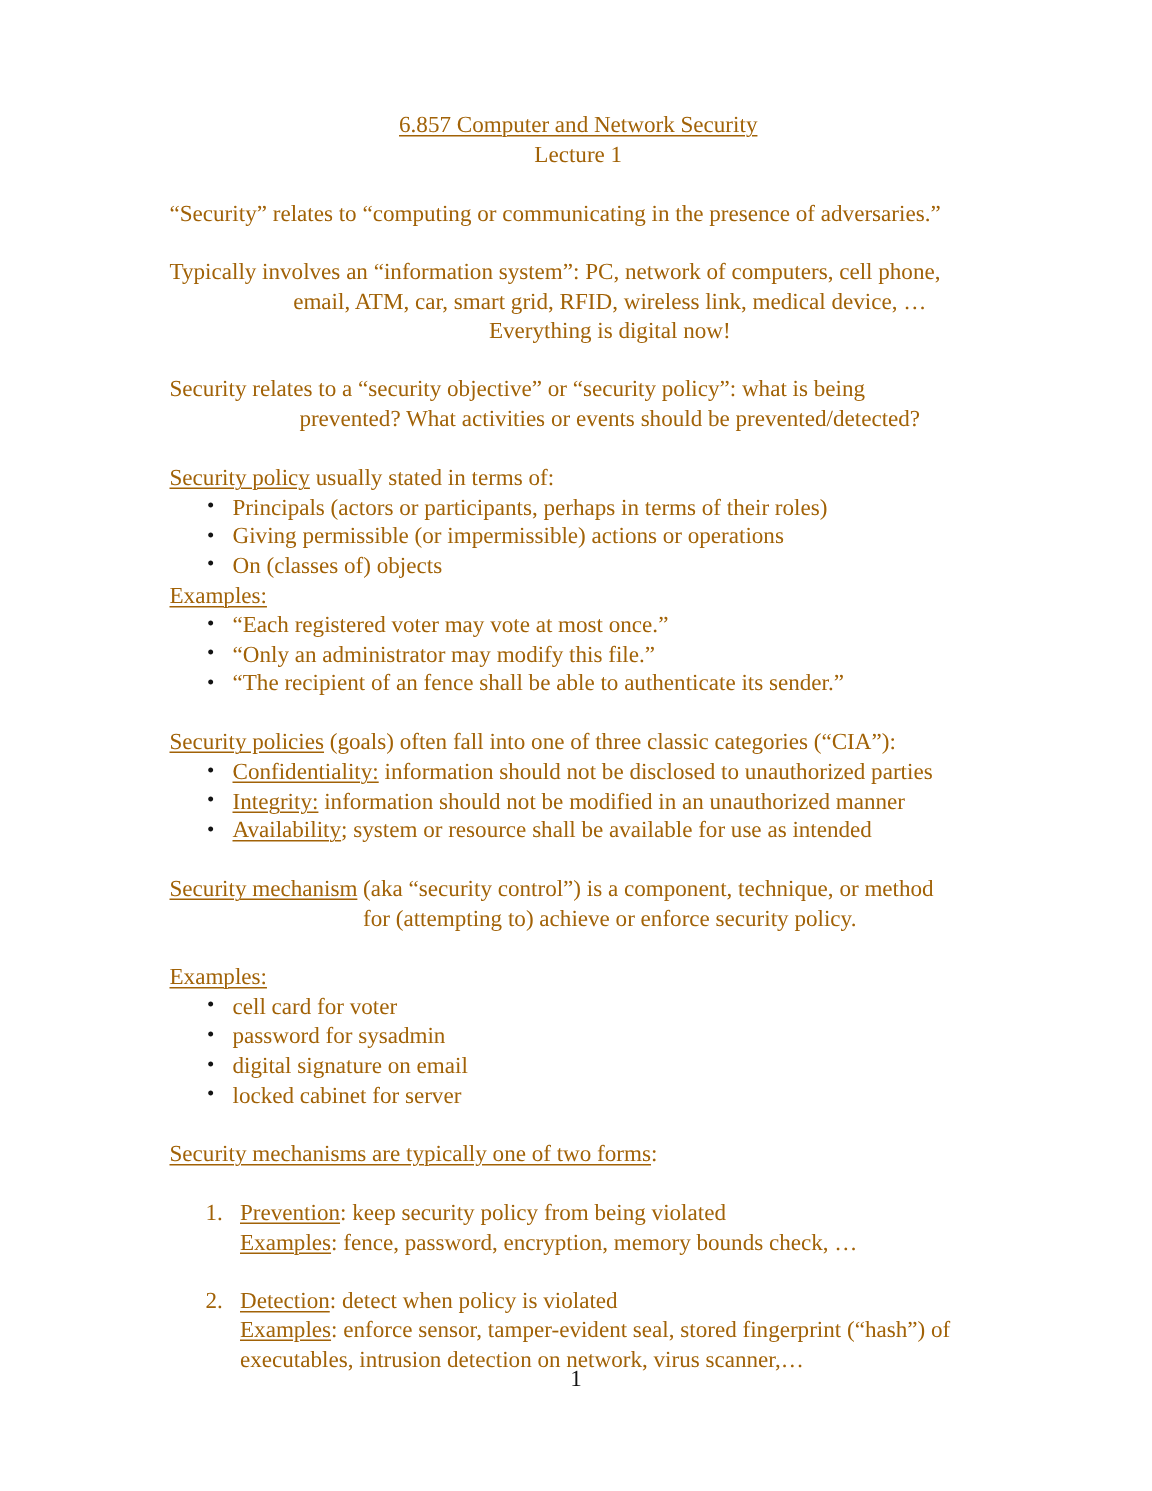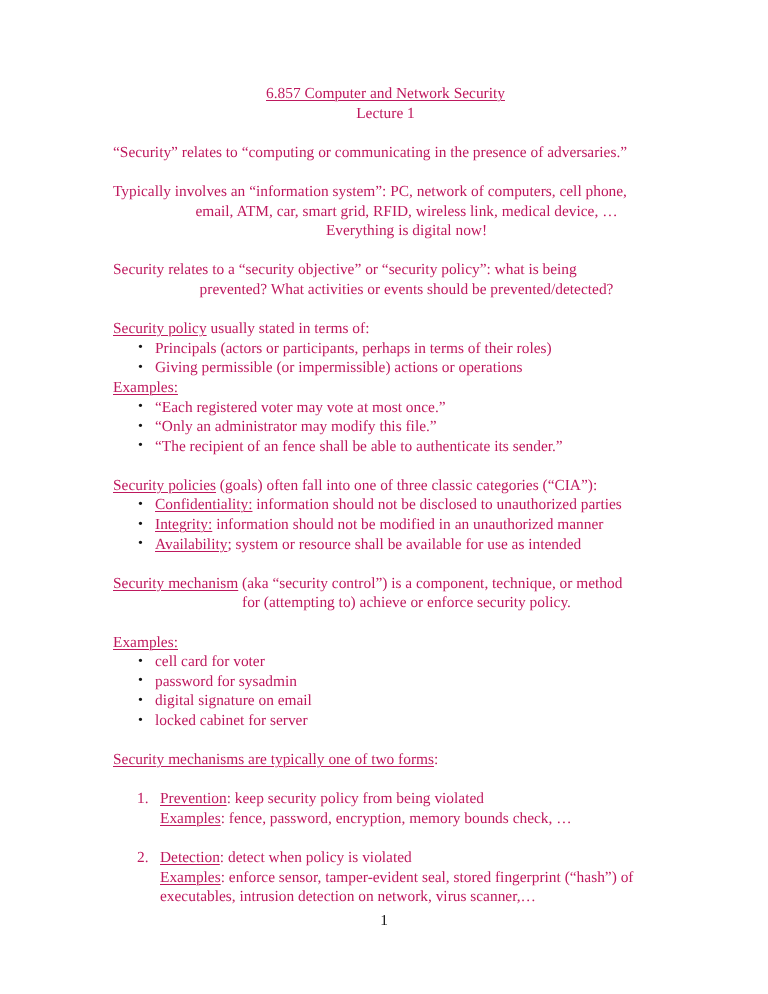--- a/index.html
+++ b/index.html
@@ -21,25 +21,25 @@
     left: 0; top: 0;
     width: 768px;
     height: 994px;
     background: #ffffff;
   }
 
   
   .doc {
     position: absolute;
     left: 113px;
-    top: 84px;
+    top: 74px;
     width: 545px;
     font-size: 15.4px;
     line-height: 19.6px;
-    color: #be185d;
+    color: #a16207;
     text-rendering: geometricPrecision;
   }
 
   .title-block {
     text-align: center;
     margin-bottom: 0;
   }
   .doc-title {
     display: inline-block;
     text-decoration: underline;
@@ -157,20 +157,21 @@
     <p class="para">Security relates to a “security objective” or “security policy”: what is being</p>
     <p class="indent">prevented? What activities or events should be prevented/detected?</p>
 
     <div class="gap"></div>
 
     <p class="para"><span class="u">Security policy</span><span> usually stated in terms of:</span></p>
 
     <ul class="bullets">
       <li>Principals (actors or participants, perhaps in terms of their roles)</li>
       <li>Giving permissible (or impermissible) actions or operations</li>
+      <li>On (classes of) objects</li>
     </ul>
 
     <p class="para"><span class="u">Examples:</span></p>
 
     <ul class="bullets">
       <li>“Each registered voter may vote at most once.”</li>
       <li>“Only an administrator may modify this file.”</li>
       <li>“The recipient of an fence shall be able to authenticate its sender.”</li>
     </ul>
 

